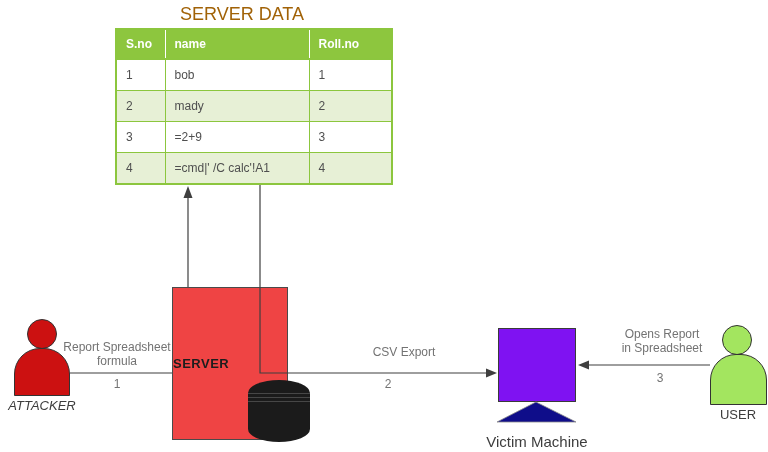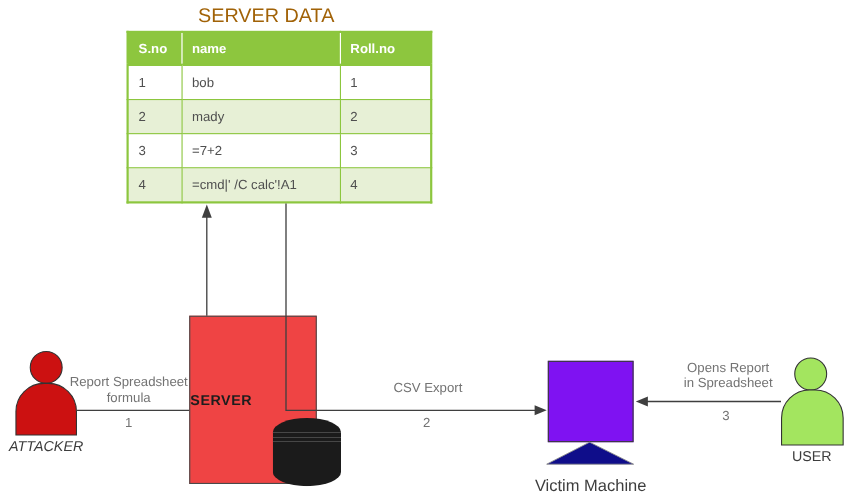--- a/index.html
+++ b/index.html
@@ -48,21 +48,21 @@
   .victim-screen{position:absolute;left:498px;top:328px;width:78px;height:74px;
                  background:#7f12f2;border:1.5px solid #3a3a3a;box-sizing:border-box;}
   .victim-label{position:absolute;left:477px;top:433px;width:120px;text-align:center;
                 font-size:15px;color:#3d3d3d;}
 
   
   .flow-label{position:absolute;font-size:12px;color:#737373;text-align:center;
               line-height:14px;}
   .f1-text{left:58px;top:340px;width:118px;}
   .f1-step{left:58px;top:377px;width:118px;}
-  .f2-text{left:337px;top:345px;width:104px;}
+  .f2-text{left:352px;top:345px;width:104px;}
   .f2-step{left:336px;top:377px;width:104px;}
   .f3-text{left:602px;top:327px;width:120px;}
   .f3-step{left:600px;top:371px;width:120px;}
 
   
   .connectors{position:absolute;left:0;top:0;width:768px;height:452px;
               pointer-events:none;}
 </style>
 </head>
 <body>
@@ -90,21 +90,21 @@
         <td>bob</td>
         <td>1</td>
       </tr>
       <tr class="alt">
         <td>2</td>
         <td>mady</td>
         <td>2</td>
       </tr>
       <tr>
         <td>3</td>
-        <td>=7+2</td>
+        <td>=2+9</td>
         <td>3</td>
       </tr>
       <tr class="alt">
         <td>4</td>
         <td>=cmd|' /C calc'!A1</td>
         <td>4</td>
       </tr>
     </tbody>
   </table>
 

